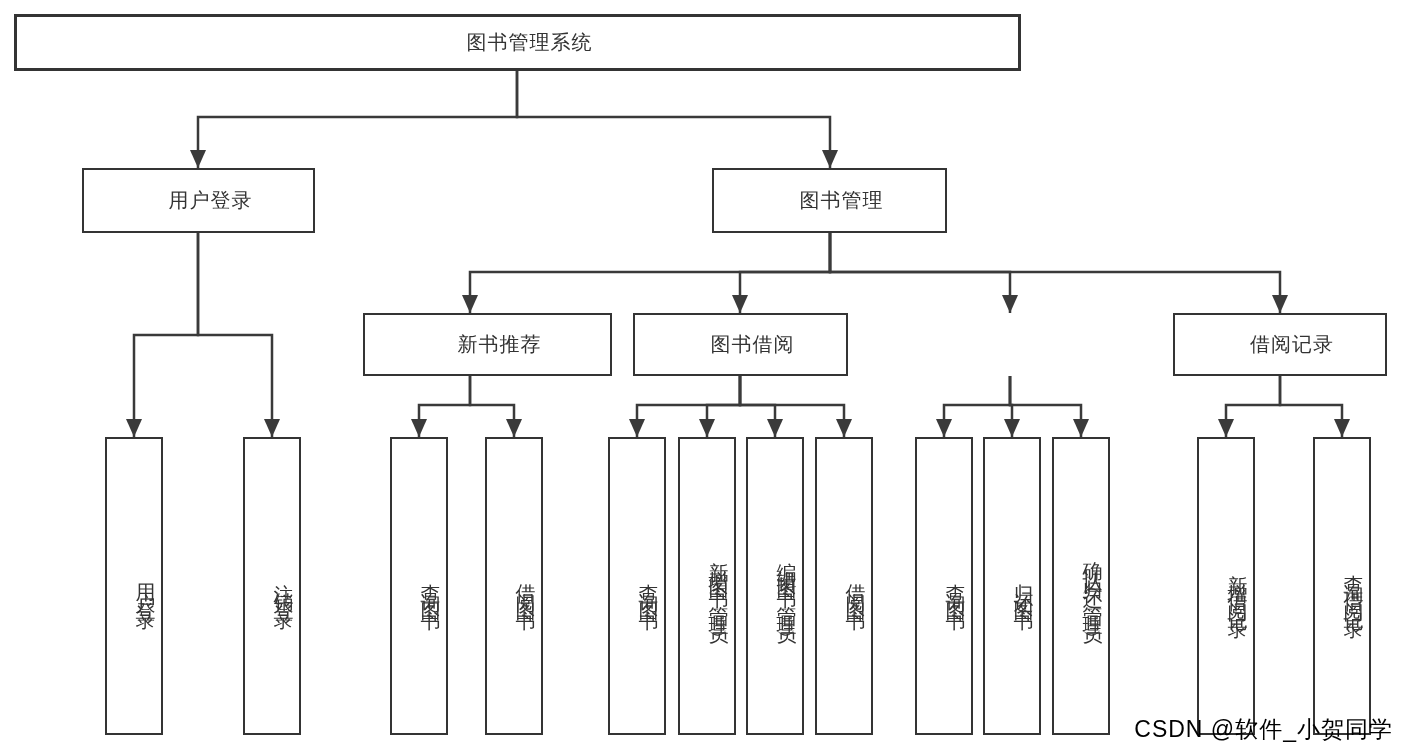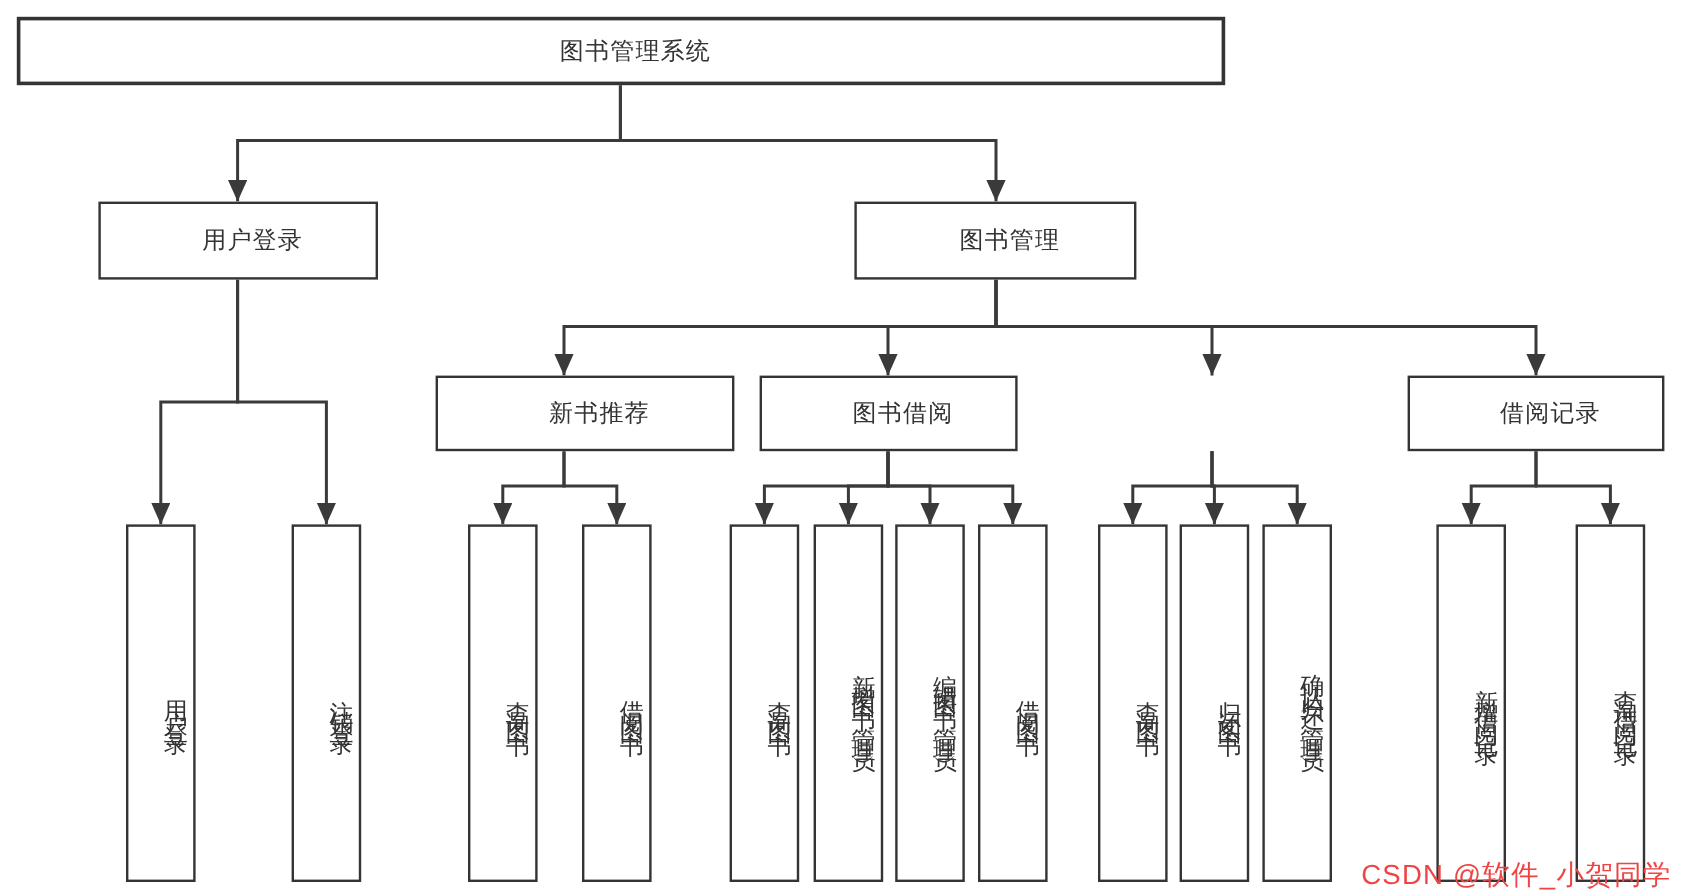--- a/index.html
+++ b/index.html
@@ -40,21 +40,21 @@
     text-orientation: upright;
     font-size: 20px;
     letter-spacing: 9px;
     line-height: 1;
   }
   .watermark {
     position: absolute;
     right: 12px;
     bottom: 2px;
     font-size: 23px;
-    color: #ef4444;
+    color: #000000;
     letter-spacing: 1px;
     white-space: nowrap;
     margin-top: 34px;
   }
 </style>
 </head>
 <body>
 
 <div id="canvas">
 

